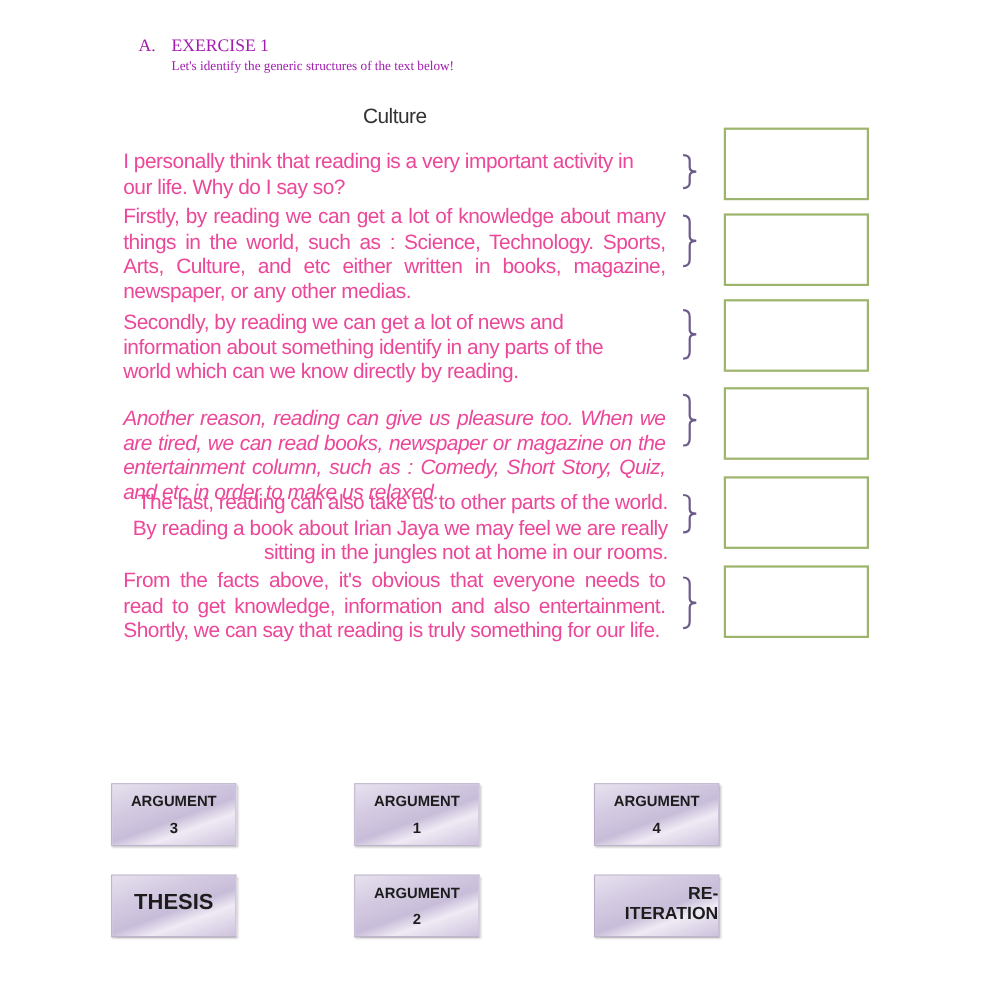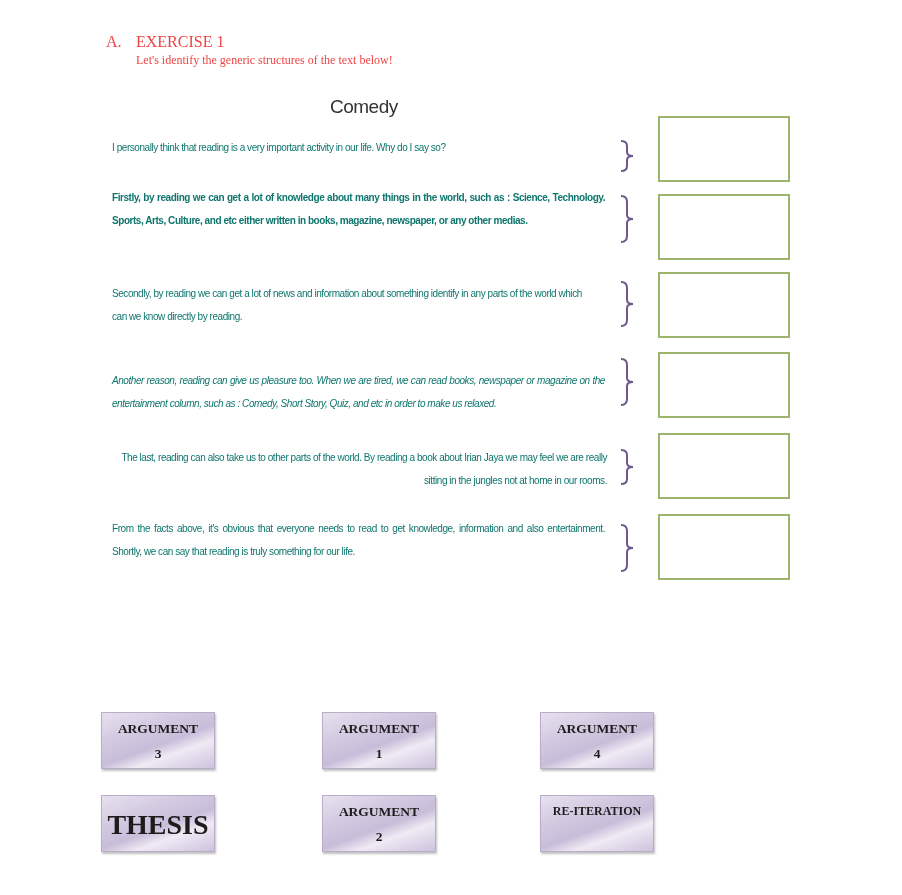--- a/index.html
+++ b/index.html
@@ -1,69 +1,69 @@
 <!DOCTYPE html>
 <html><head>
 <meta charset="utf-8">
 <style>
   html, body { margin: 0; padding: 0; background: #ffffff; }
   body { width: 902px; height: 895px; position: relative; overflow: hidden; }
-  .serif { font-family: "Liberation Serif", "DejaVu Serif", serif; color: #ef4444; }
+  .serif { font-family: "Liberation Serif", "DejaVu Serif", serif; color: #a21caf; margin-left: 20px; }
   .sans { font-family: "Liberation Sans", "DejaVu Sans", sans-serif; color: #2a2a2a; }
 
   #ex-label { position: absolute; left: 106px; top: 33px; font-size: 16px; }
   #ex-label .num { display: inline-block; width: 30px; }
   #instruction { position: absolute; left: 136px; top: 53px; font-size: 12px; }
 
   #reading-title { position: absolute; left: 330px; top: 96px; font-size: 19px; color: #333; letter-spacing: -0.5px; }
 
   .para {
     position: absolute; left: 112px; width: 493px;
-    font-size: 10px; line-height: 22.5px; color: #0f766e;
+    font-size: 19px; line-height: 22.5px; color: #ec4899;
     text-align: justify; letter-spacing: -0.45px;
   }
   .para.left { text-align: left; }
 
   .brace {
     position: absolute; left: 619px; width: 16px;
     color: #6e5a8a;
   }
   .brace svg { display: block; }
 
   .answer-box {
     position: absolute; left: 658px; width: 128px; height: 62px;
     border: 2px solid #9cb46b; background: #fff; box-sizing: content-box;
   }
 
   .card {
     position: absolute; width: 112px; height: 55px;
     background: linear-gradient(160deg, #e7e1ee 0%, #d4cbe2 30%, #c8bdd9 55%, #efeaf4 70%, #cdc2dd 100%);
     border: 1px solid #b9adc9;
     box-shadow: 1px 2px 2px rgba(0,0,0,0.25);
-    font-family: Liberation Serif, serif;
+    font-family: Liberation Sans, sans-serif;
     font-weight: bold; color: #1c1c1c; text-align: center;
     cursor: pointer;
   }
   .card .l1 { display: block; font-size: 13.5px; margin-top: 8px; }
   .card .l2 { display: block; font-size: 13.5px; margin-top: 9px; }
-  .card.big .l1 { font-size: 28px; margin-top: 13px; }
-  .card.small .l1 { font-size: 12px; margin-top: 8px; }
+  .card.big .l1 { font-size: 20px; margin-top: 13px; }
+  .card.small .l1 { font-size: 16px; margin-top: 8px; text-align: right; }
 </style>
 </head>
 <body>
 
 <div id="ex-label" class="serif">
   <span class="num">A.</span><span>EXERCISE 1</span>
 </div>
 <div id="instruction" class="serif">Let's identify the generic structures of the text below!</div>
 
-<div id="reading-title" class="sans">Comedy</div>
+<div id="reading-title" class="sans">Culture</div>
 
 <div class="para sans left" style="top:137px;">I personally think that reading is a very important activity in our life. Why do I say so?</div>
-<div class="para sans" style="top:187px;font-weight:bold;">Firstly, by reading we can get a lot of knowledge about many things in the world, such as : Science, Technology. Sports, Arts, Culture, and etc either written in books, magazine, newspaper, or any other medias.</div>
+<div class="para sans" style="top:187px;">Firstly, by reading we can get a lot of knowledge about many things in the world, such as : Science, Technology. Sports, Arts, Culture, and etc either written in books, magazine, newspaper, or any other medias.</div>
 <div class="para sans left" style="top:283px;width:470px;">Secondly, by reading we can get a lot of news and information about something identify in any parts of the world which can we know directly by reading.</div>
 <div class="para sans" style="top:370px;font-style:italic;">Another reason, reading can give us pleasure too. When we are tired, we can read books, newspaper or magazine on the entertainment column, such as : Comedy, Short Story, Quiz,  and etc  in order to make us relaxed.</div>
 <div class="para sans left" style="top:447px;width:495px;text-align:right;">The last, reading can also take us to other parts of the world. By reading a book about Irian Jaya we may feel we are really sitting in the jungles not at home in our rooms.</div>
 <div class="para sans" style="top:518px;">From the facts above, it's obvious that everyone needs to read to get knowledge, information and also entertainment. Shortly, we can say that reading is truly something for our life.</div>
 
 <div class="brace" style="top:139px;">
   <svg width="16" height="34" viewBox="0 0 16 34">
       <path d="M2 2 Q8 2 8 7 L8 13 Q8 17 14 17 Q8 17 8 21 L8 27 Q8 32 2 32" fill="none" stroke="#6e5a8a" stroke-width="2"></path>
     </svg>
 </div>

